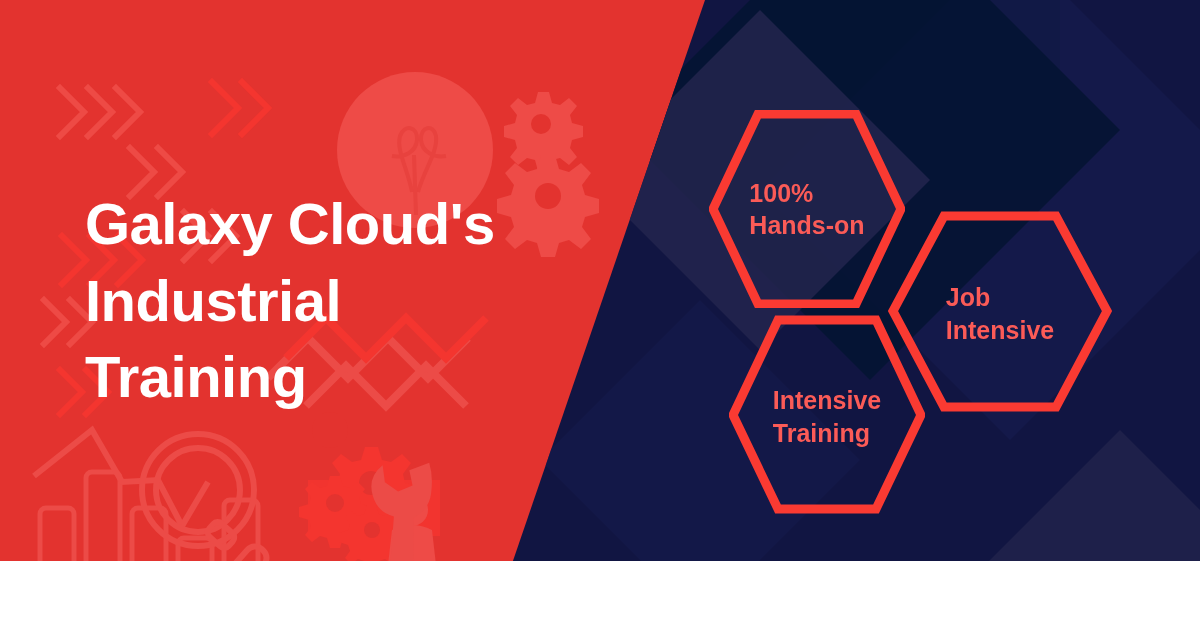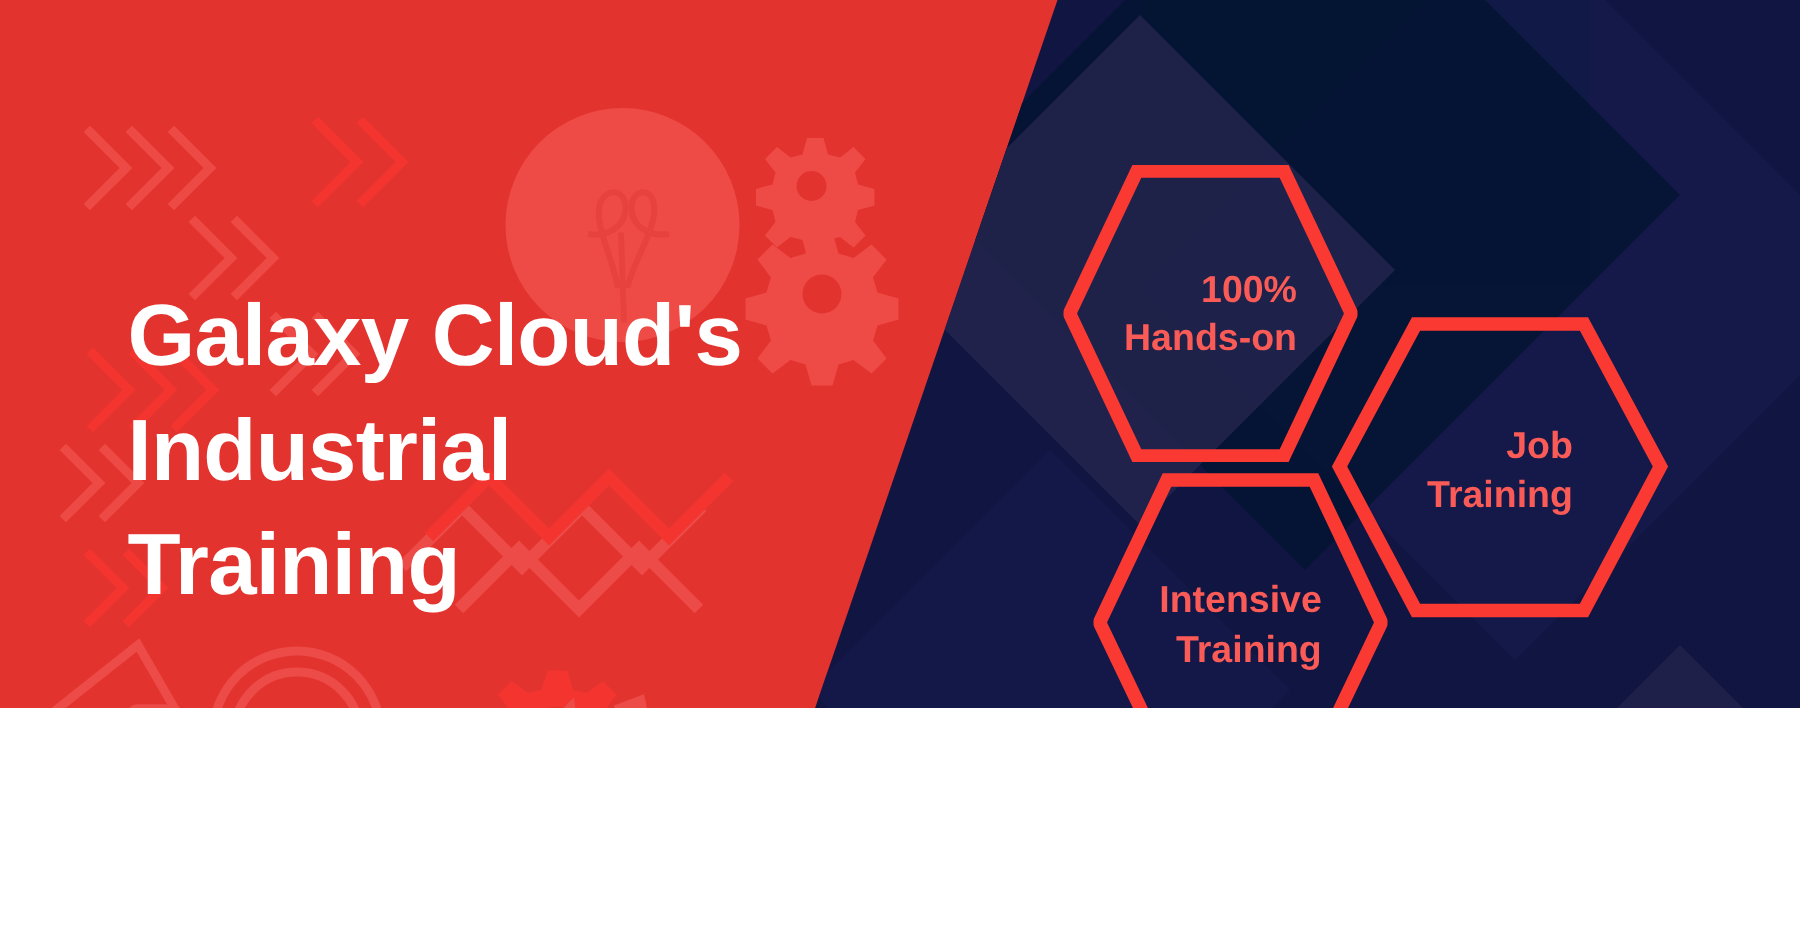--- a/index.html
+++ b/index.html
@@ -1,19 +1,19 @@
 <!DOCTYPE html>
 <html><head>
 <meta charset="utf-8">
 <title>Galaxy Cloud's Industrial Training</title>
 <style>
   html,body{margin:0;padding:0;background:#ffffff;}
   #banner{
     position:relative;
-    width:1200px;height:472px;
+    width:1200px;height:561px;
     overflow:hidden;
     font-family:"Liberation Sans", sans-serif;
     background:#000000;
   }
   .layer{position:absolute;top:0;left:0;width:1200px;height:628px;}
 
   
   #red-panel{background:#E3332F;}
 
   
@@ -39,21 +39,21 @@
 
   
   .hex-wrap{position:absolute;z-index:35;}
   .hex-label{
     position:absolute;
     left:0;top:0;
     width:100%;height:100%;
     display:flex;
     align-items:center;
     justify-content:center;
-    text-align:right;
+    text-align:left;
     color:#FB5B57;
     font-weight:bold;
     line-height:1.3;
     white-space:pre-line;
     pointer-events:none;
   }
   #hex-hands{left:709px;top:110px;width:196px;height:198px;}
   #hex-hands .hex-label{font-size:25px;}
   #hex-job{left:888px;top:211px;width:224px;height:201px;}
   #hex-job .hex-label{font-size:25px;padding-top:2px;}
@@ -194,21 +194,21 @@
     </svg>
     <div class="hex-label">100%
 Hands-on</div>
   </div>
 
   <div class="hex-wrap" id="hex-job">
     <svg viewBox="0 0 224 201" xmlns="http://www.w3.org/2000/svg">
       <polygon points="56,5 168,5 219,100 168,196 56,196 5,100" fill="none" stroke="#FA3A32" stroke-width="9" stroke-linejoin="miter"></polygon>
     </svg>
     <div class="hex-label">Job
-Training</div>
+Intensive</div>
   </div>
 
   <div class="hex-wrap" id="hex-training">
     <svg viewBox="0 0 196 199" xmlns="http://www.w3.org/2000/svg">
       <polygon points="49,5 147,5 192,100 147,194 49,194 4,100" fill="none" stroke="#FA3A32" stroke-width="9" stroke-linejoin="miter"></polygon>
     </svg>
     <div class="hex-label">Intensive
 Training</div>
   </div>
 

